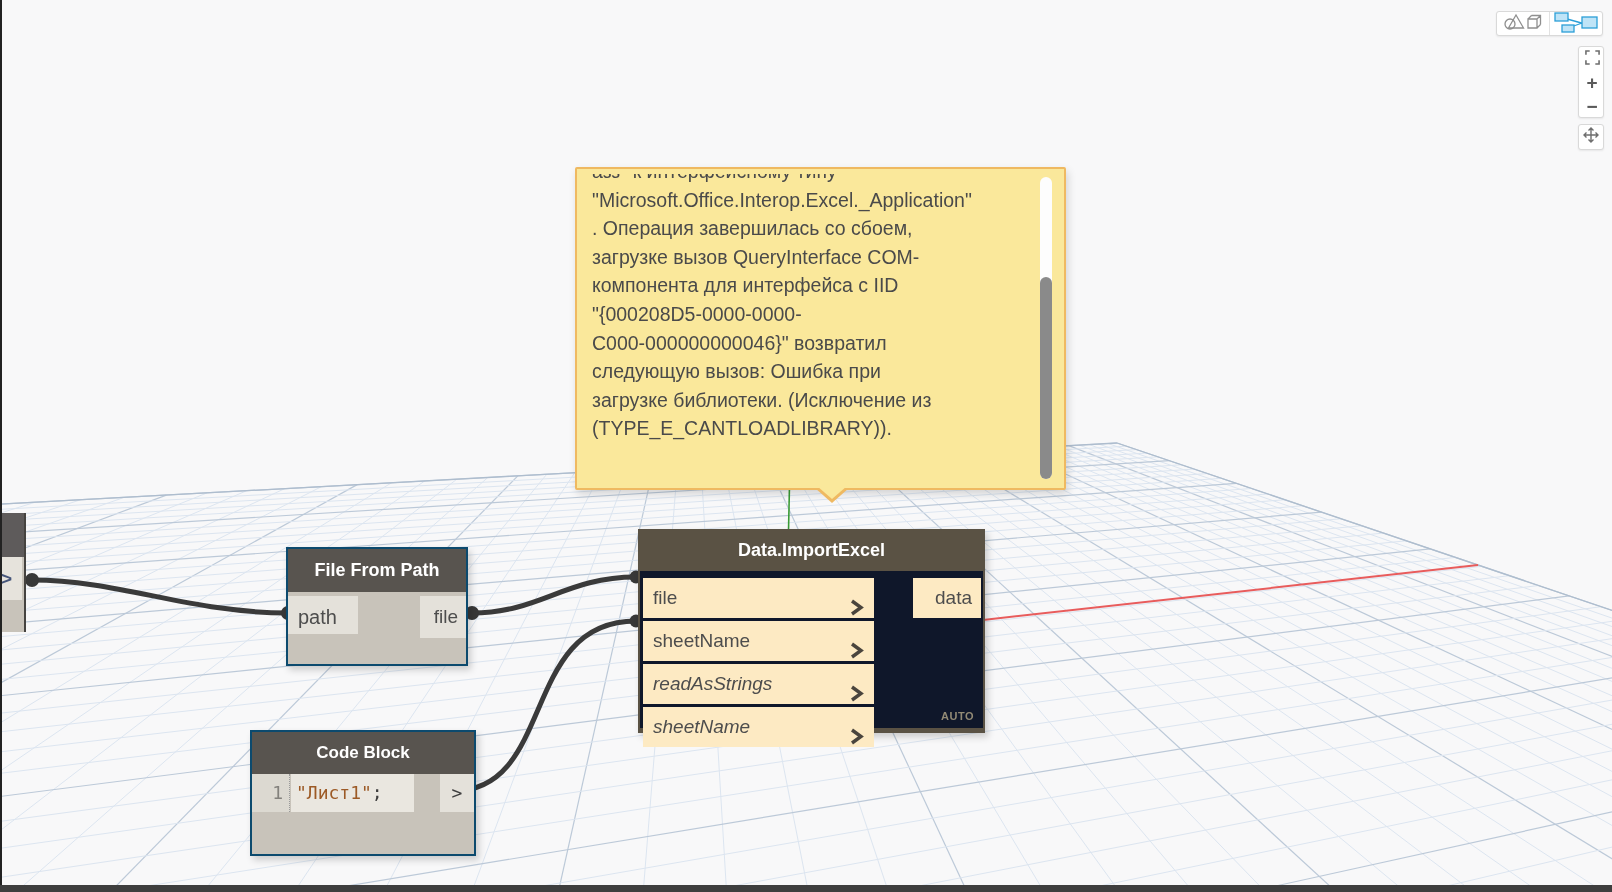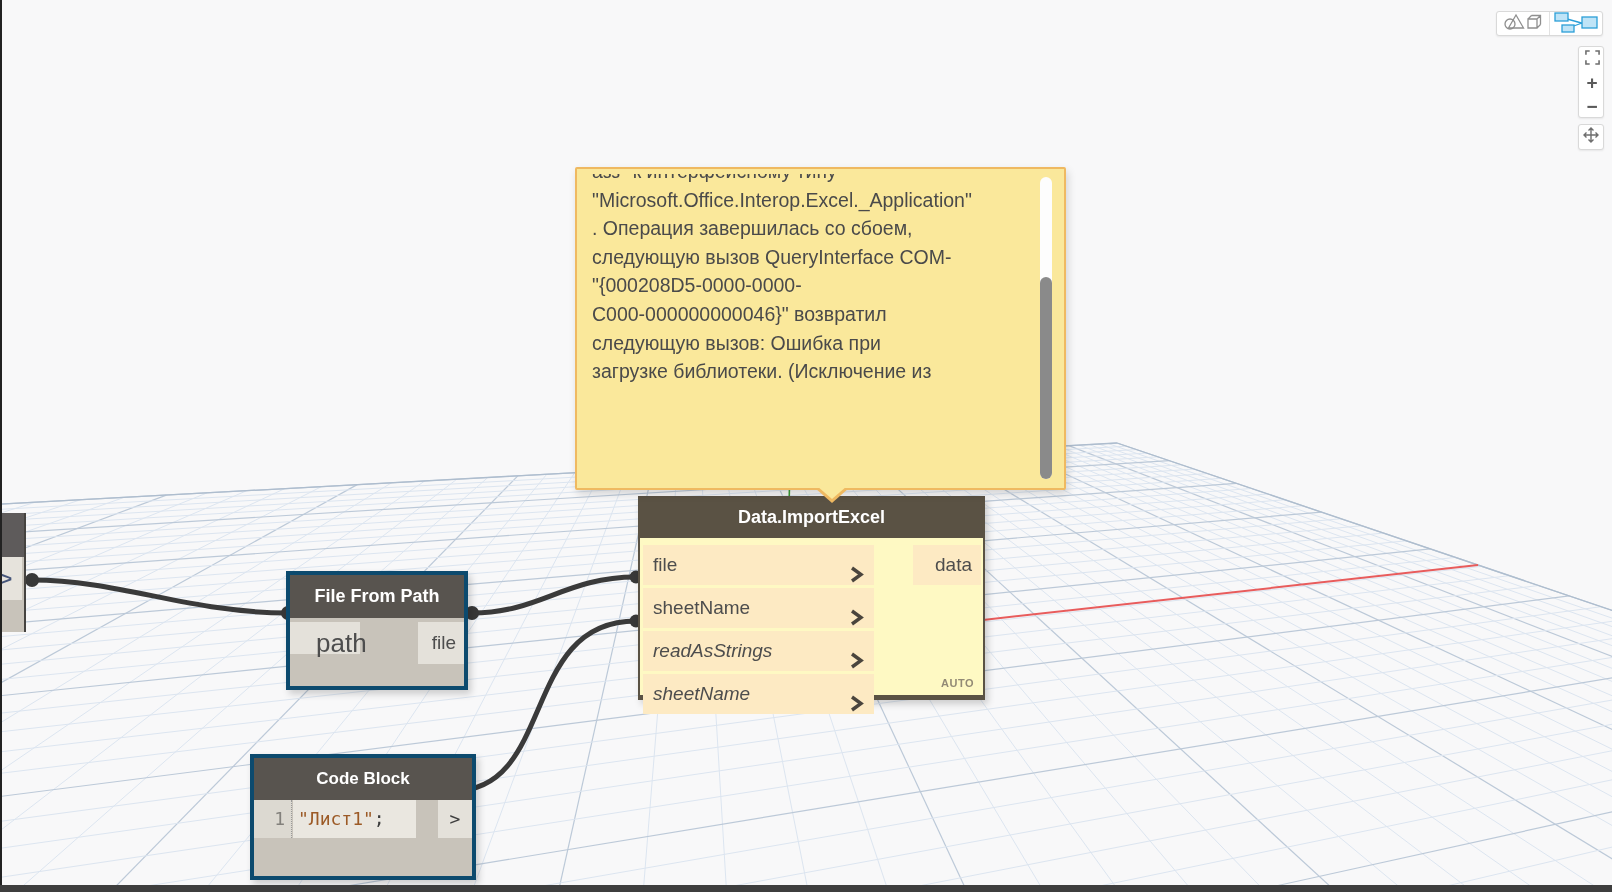--- a/index.html
+++ b/index.html
@@ -4,30 +4,30 @@
 <style>
   * { margin:0; padding:0; box-sizing:border-box; }
   html,body { width:1612px; height:892px; overflow:hidden; background:#f7f7f8;
               font-family:"Liberation Sans", sans-serif; }
   #stage { position:relative; width:1612px; height:892px; background:#f8f8f9; overflow:hidden; }
   svg.layer { position:absolute; left:0; top:0; }
 
   
   .node { position:absolute; box-shadow:3px 4px 7px rgba(0,0,0,.18); }
   .node-header { color:#fff; font-weight:bold; text-align:center; }
-  .gray-node { background:#c8c3ba; border:4px solid #0c4a6e;margin-top:24px; }
+  .gray-node { background:#c8c3ba; border:2px solid #0c4a6e; }
   .gray-node .node-header { background:#58544f; }
   .gray-port { background:#e4e1da; color:#4d4d4d; }
 
   
   #ffp { left:286px; top:547px; width:182px; height:119px; }
   #ffp .node-header { height:43px; line-height:43px; font-size:18px; }
   #ffp .port-row { position:absolute; top:47px; left:0; right:0; height:42px; }
-  #ffp .in-cell  { position:absolute; left:0; top:0; width:70px; height:32px; line-height:42px;
-                   padding-left:26px; font-size:26px; }
+  #ffp .in-cell  { position:absolute; left:0; top:0; width:70px; height:38px; line-height:42px;
+                   padding-left:10px; font-size:20px; }
   #ffp .out-cell { position:absolute; right:0; top:0; width:46px; height:42px; line-height:42px;
                    text-align:right; padding-right:8px; font-size:19px; }
 
   
   #cb { left:250px; top:730px; width:226px; height:126px; }
   #cb .node-header { height:42px; line-height:42px; font-size:17px; }
   #cb .code-row { position:absolute; top:42px; left:0; right:0; height:38px;
                   font-family:"DejaVu Sans Mono", monospace; font-size:18px; }
   #cb .ln-cell   { position:absolute; left:0; top:0; width:38px; height:38px; line-height:38px;
                    background:#dcd9d1; color:#83817c; text-align:right; padding-right:6px;
@@ -39,21 +39,21 @@
                    background:#e4e1da; text-align:center; color:#3f3f3f; }
 
   
   #pnode { left:-8px; top:513px; width:34px; height:119px; box-shadow:none;
            background:#c8c3ba; border-right:2px solid #454340; }
   #pnode .node-header { height:44px; background:#5e5b5b; }
   #pnode .p-port { position:absolute; top:44px; left:0; right:2px; height:43px; background:#e6e3dc;
                    line-height:43px; padding-left:9px; color:#46567a; font-size:19px; font-weight:bold;}
 
   
-  #iex { left:638px; top:496px; width:347px; height:204px; background:#fef9c3;
+  #iex { left:638px; top:529px; width:347px; height:204px; background:#0f172a;
          border:2px solid #5a5244; border-bottom-width:5px; }
   #iex .node-header { height:41px; line-height:41px; background:#5a5244; font-size:18px;
                       margin:-1px -1px 0 -1px; }
   .iex-row { position:absolute; left:3px; width:231px; height:40px; background:#fdeac3;
              line-height:40px; padding-left:10px; font-size:19px; color:#4d4d4d; }
   .iex-row .chev { position:absolute; right:10px; top:12px; }
   .iex-row.italic { font-style:italic; }
   #iex .out-cell { position:absolute; right:2px; top:47px; width:68px; height:40px; background:#fdeac3;
                    line-height:40px; text-align:right; padding-right:9px; font-size:19px; color:#4d4d4d; }
   #iex .lacing { position:absolute; right:9px; bottom:6px; font-size:11px; font-weight:bold;
@@ -301,25 +301,27 @@
     <div class="out-cell">data</div>
     <div class="lacing">AUTO</div>
   </div>
 
   <div id="tooltip">
     <div id="tt-clip">
       <div id="tt-text">
         <div>азз" к интерфейсному типу</div>
         <div>"Microsoft.Office.Interop.Excel._Application"</div>
         <div>. Операция завершилась со сбоем,</div>
-        <div>следующую вызов QueryInterface COM-</div>
+        <div>загрузке вызов QueryInterface COM-</div>
+        <div>компонента для интерфейса с IID</div>
         <div>"{000208D5-0000-0000-</div>
         <div>C000-000000000046}" возвратил</div>
         <div>следующую вызов: Ошибка при</div>
         <div>загрузке библиотеки. (Исключение из</div>
+        <div>(TYPE_E_CANTLOADLIBRARY)).</div>
       </div>
     </div>
     <div id="tt-scroll">
       <div id="tt-thumb"></div>
     </div>
     <div class="notch-border"></div>
     <div class="notch-fill"></div>
   </div>
 
   <div class="card" id="view-toggle">

